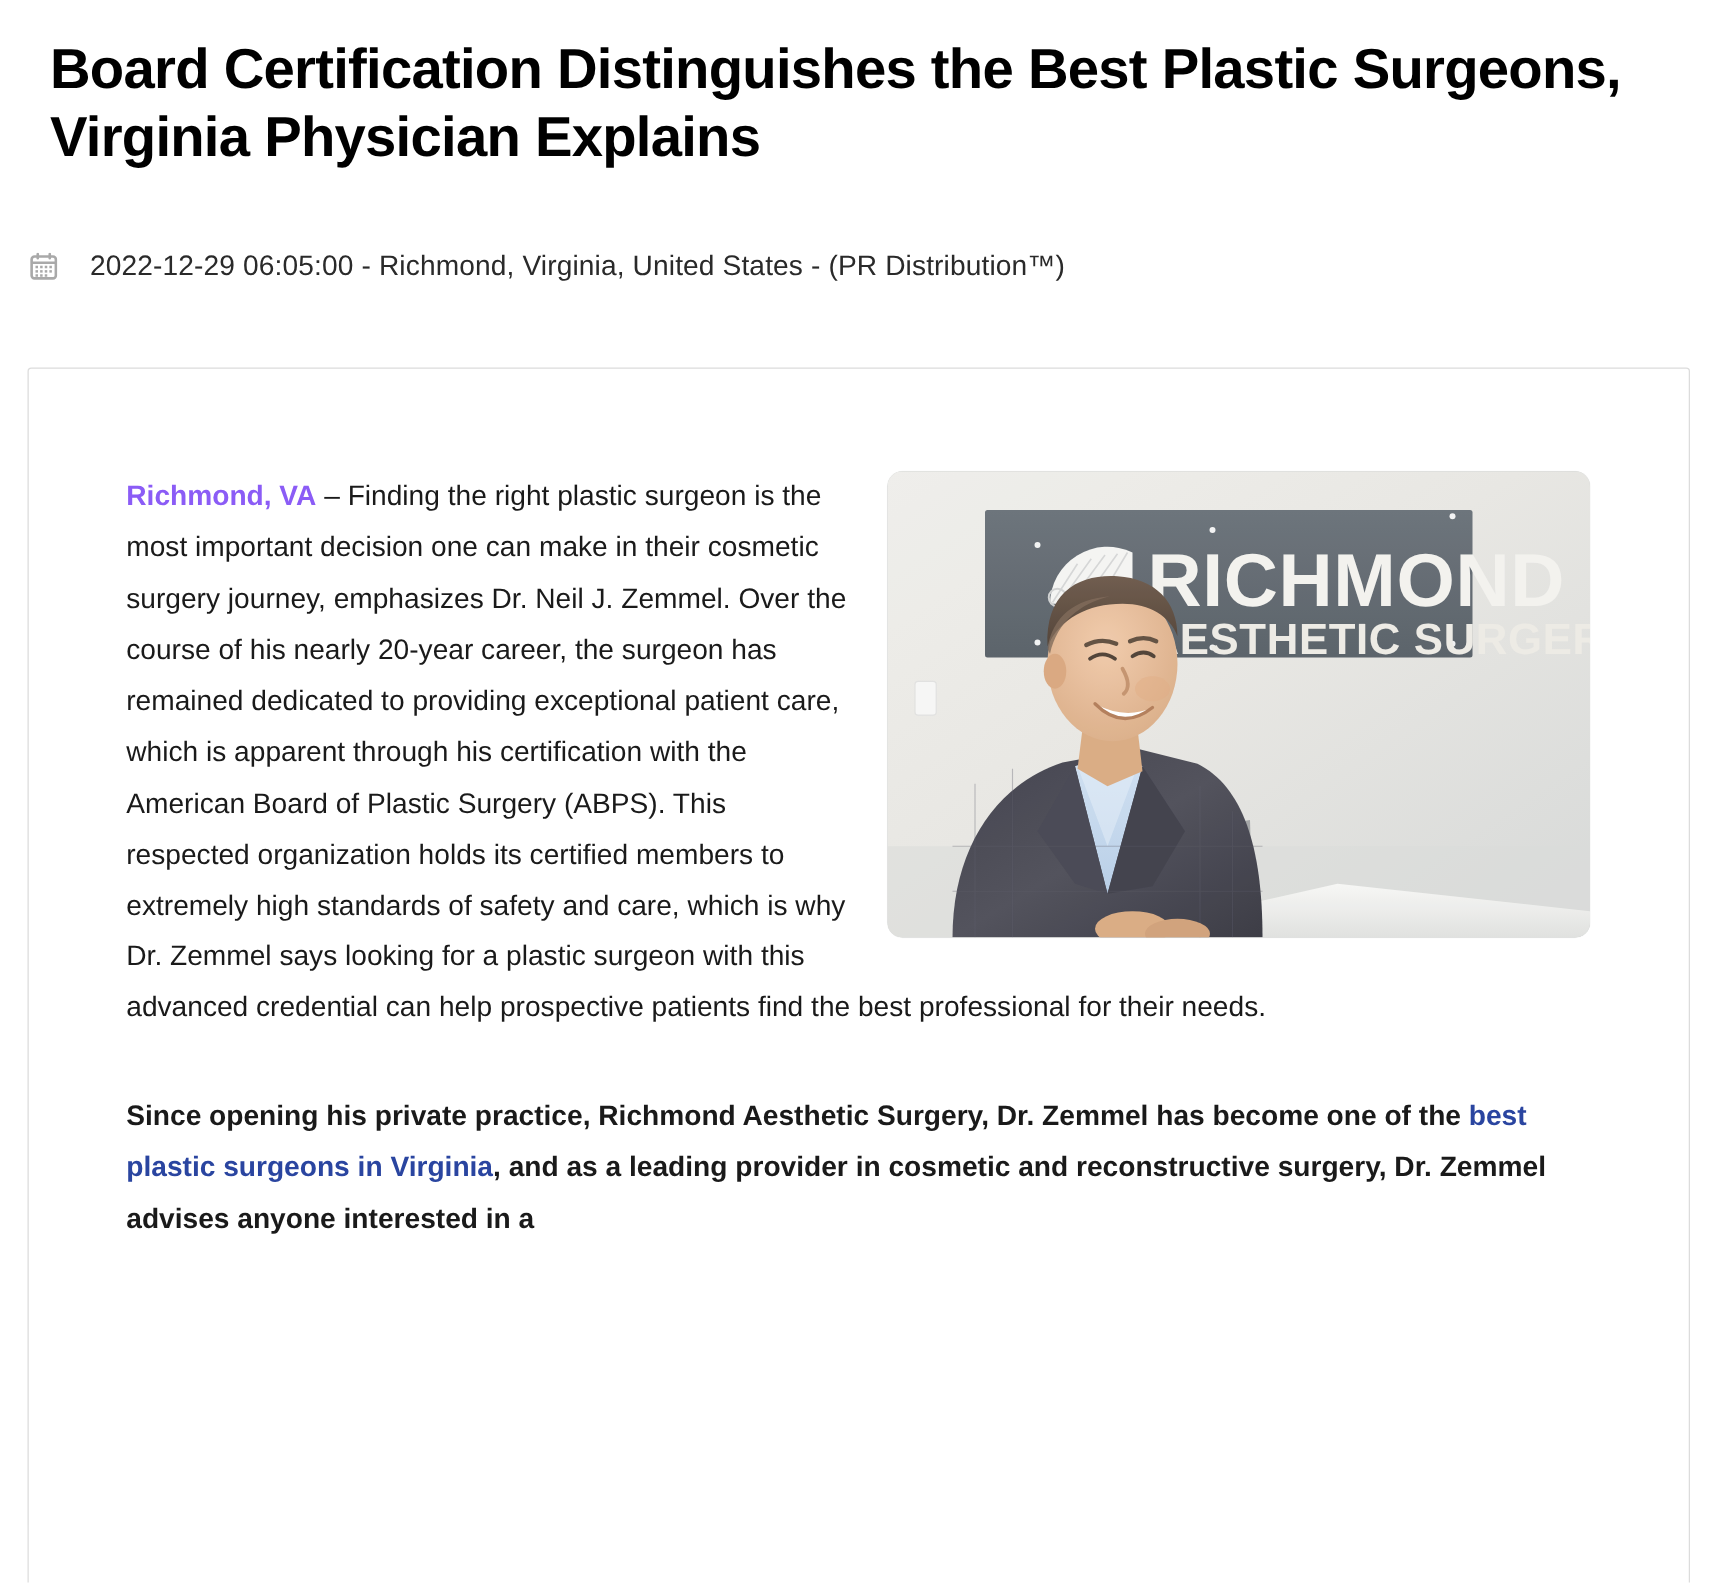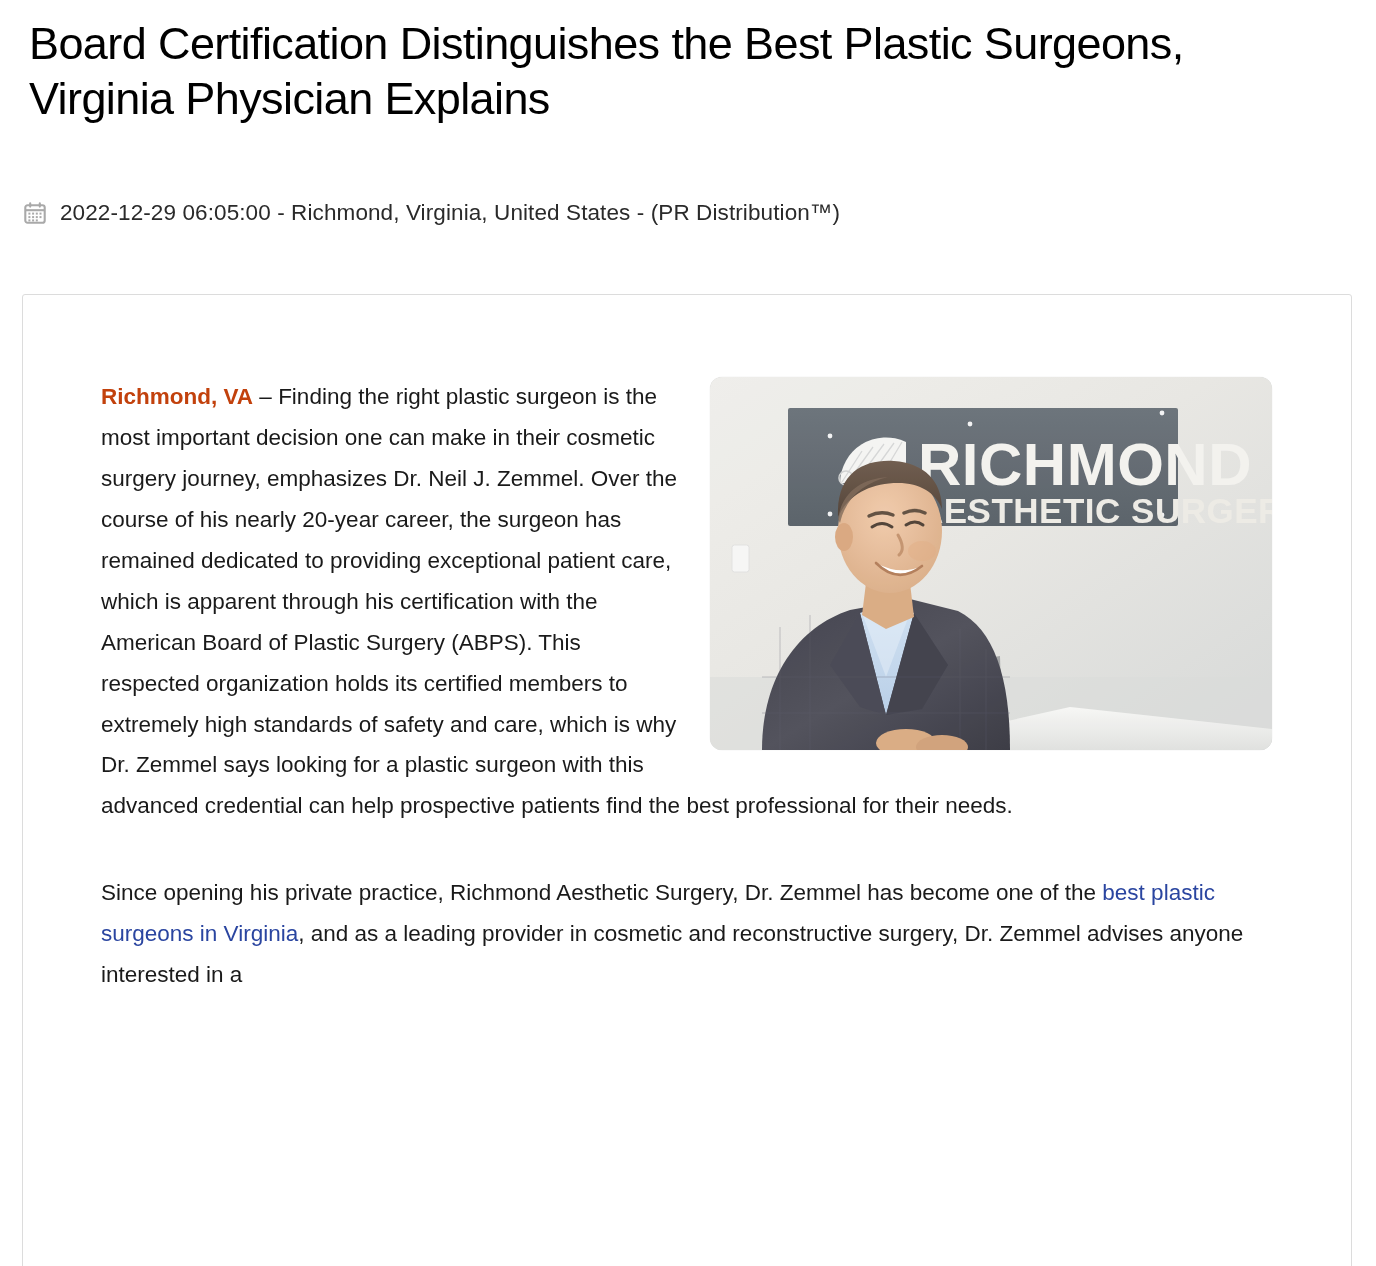--- a/index.html
+++ b/index.html
@@ -25,34 +25,34 @@
   }
 
   
   .headline {
     position: absolute;
     left: 24px;
     top: 12px;
     width: 1290px;
     font-size: 45px;
     line-height: 1.22;
-    font-weight: 400;
+    font-weight: 700;
     letter-spacing: -0.6px;
     color: #000000;
-    margin: 5px;
+    margin: 16px;
   }
 
   
   .meta-row {
     position: absolute;
     left: 24px;
     top: 198px;
     display: flex;
     align-items: center;
-    gap: 14px;
+    gap: 26px;
   }
   .cal-icon {
     width: 22px;
     height: 22px;
     flex: 0 0 22px;
     display: block;
   }
   .meta-text {
     font-size: 22.5px;
     line-height: 1.3;
@@ -111,23 +111,23 @@
     color: #1a1a1a;
     max-width: 520px;
   }
 
   p.body-p {
     margin: 0 0 46px 0;
     font-size: 22.5px;
     line-height: 1.82;
     color: #1a1a1a;
   }
-  p.body-p:last-child { margin-bottom: 0; }
-
-  .strong { font-weight: 700; color: #c2410c; }
+  p.body-p:last-child { margin-bottom: 0; font-weight: bold; }
+
+  .strong { font-weight: 700; color: #8b5cf6; }
 
   a.inline-link {
     color: #2a45a0;
     text-decoration: none;
   }
 </style>
 </head>
 <body>
 
 <div class="page">

